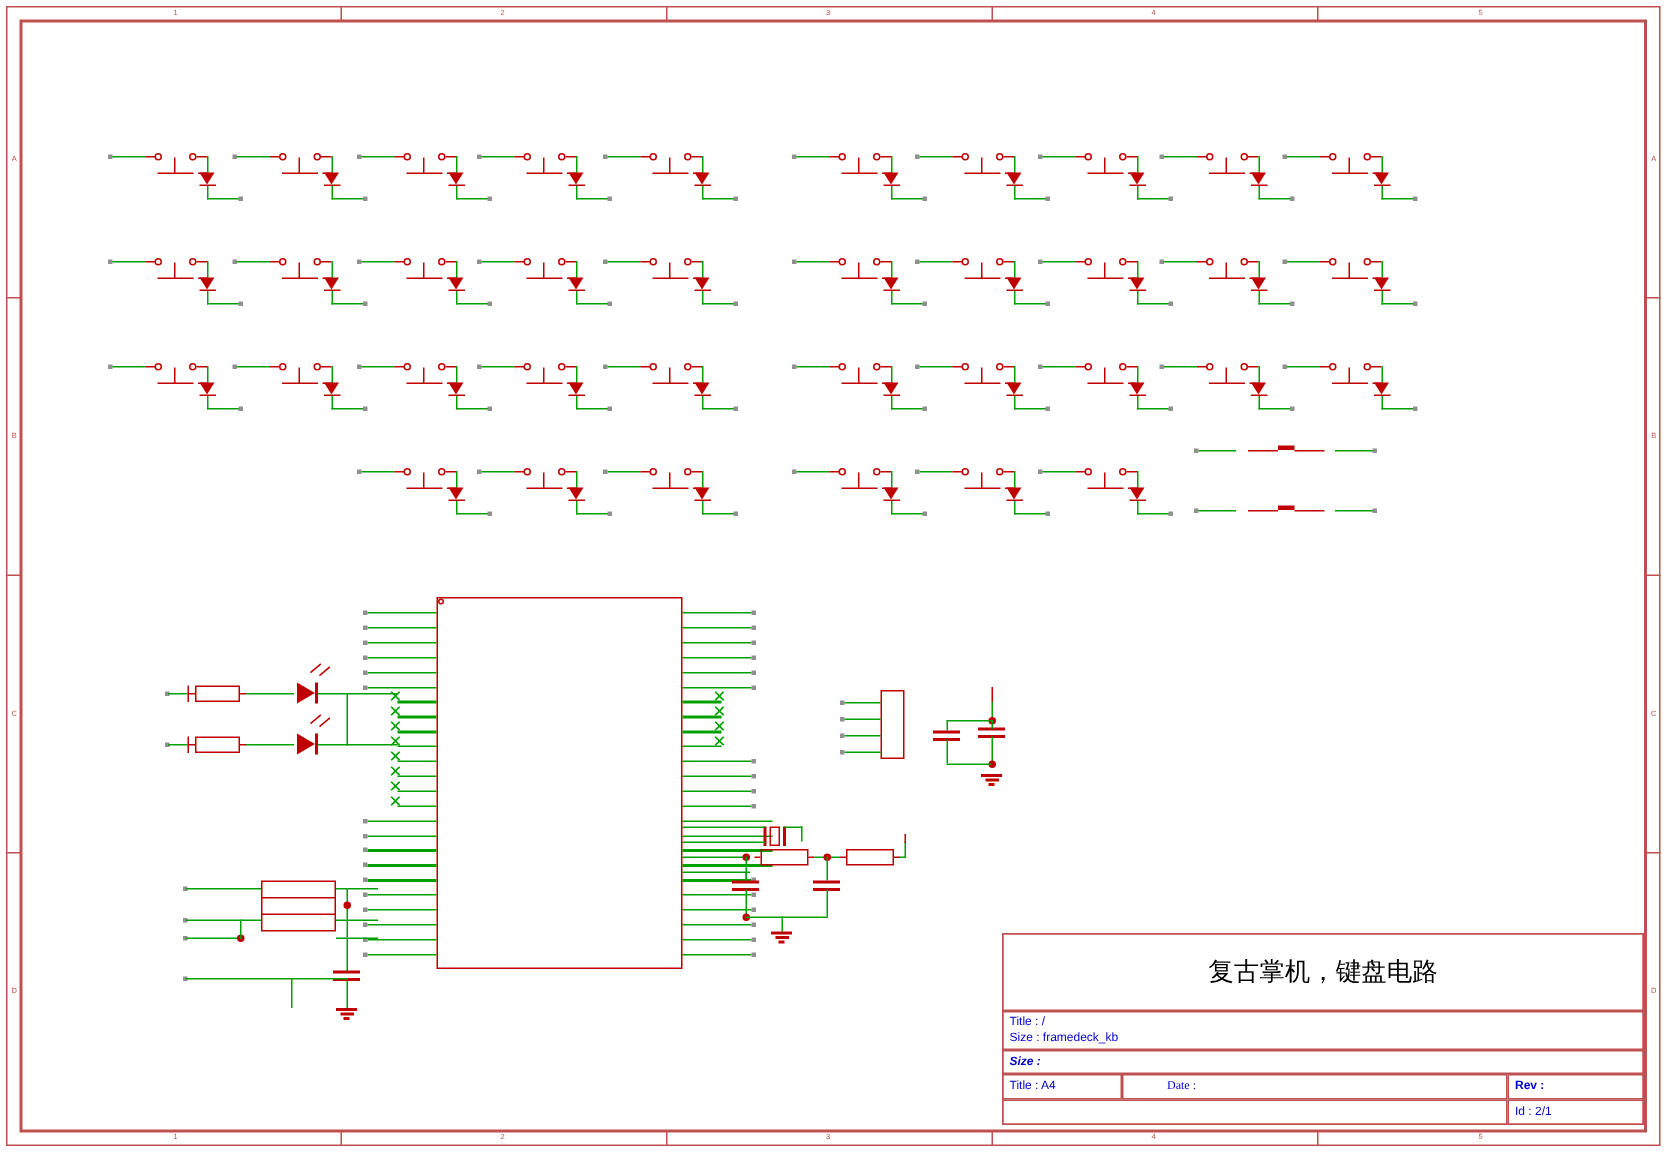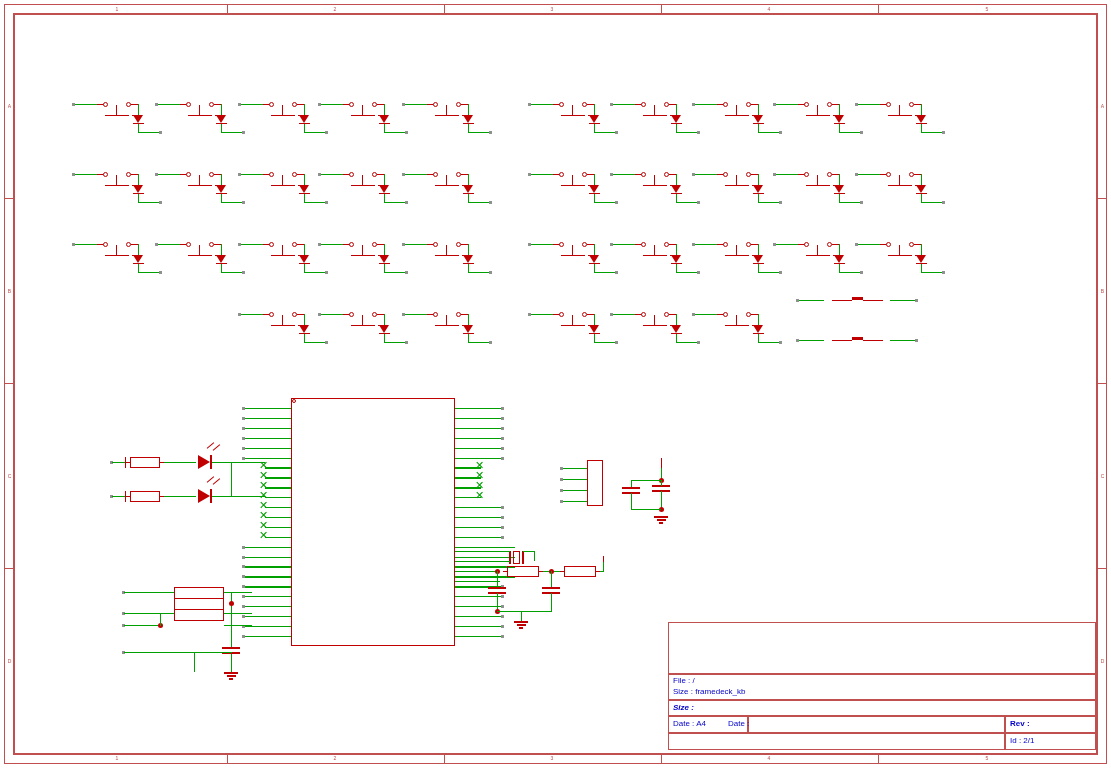--- a/index.html
+++ b/index.html
@@ -1314,31 +1314,32 @@
       <div class="wire" style="left:497px;top:611px;width:55px;height:1.4px;"></div>
       <div class="wire" style="left:521px;top:611px;width:1.4px;height:10px;"></div>
       <div class="gnd1" style="left:514px;top:621px;width:14px;"></div>
       <div class="gnd1" style="left:516.5px;top:624px;width:9px;"></div>
       <div class="gnd1" style="left:519px;top:627px;width:4px;"></div>
       <div class="wire" style="left:497px;top:581px;width:1.4px;height:6px;"></div>
     </div>
 
   <div class="tb" style="left:668px;top:622px;width:428px;height:128px;"></div>
   <div class="tb" style="left:668px;top:622px;width:428px;height:52px;"></div>
+  <div class="tbtitle" style="left:668px;top:638px;width:428px;">复古掌机，键盘电路</div>
 
   <div class="tb" style="left:668px;top:674px;width:428px;height:26px;"></div>
-  <div class="tbtxt" style="left:673px;top:676px;">File : /</div>
+  <div class="tbtxt" style="left:673px;top:676px;">Title : /</div>
   <div class="tbtxt" style="left:673px;top:687px;">Size : framedeck_kb</div>
 
   <div class="tb" style="left:668px;top:700px;width:428px;height:16px;"></div>
   <div class="tbtxt tbbold" style="left:673px;top:703px;">Size :</div>
 
   <div class="tb" style="left:668px;top:716px;width:80px;height:17px;"></div>
-  <div class="tbtxt" style="left:673px;top:719px;">Date : A4</div>
+  <div class="tbtxt" style="left:673px;top:719px;">Title : A4</div>
   <div class="tb" style="left:748px;top:716px;width:257px;height:17px;"></div>
-  <div class="tbtxt" style="left:728px;top:719px;">Date :</div>
+  <div class="tbtxt" style="left:778px;top:719px;font-family:Liberation Serif, serif;">Date :</div>
   <div class="tb" style="left:1005px;top:716px;width:91px;height:17px;"></div>
   <div class="tbtxt tbb" style="left:1010px;top:719px;">Rev :</div>
   <div class="tb" style="left:668px;top:733px;width:337px;height:17px;"></div>
   <div class="tb" style="left:1005px;top:733px;width:91px;height:17px;"></div>
   <div class="tbtxt" style="left:1010px;top:736px;">Id : 2/1</div>
 
 </div>
 
 </body></html>

